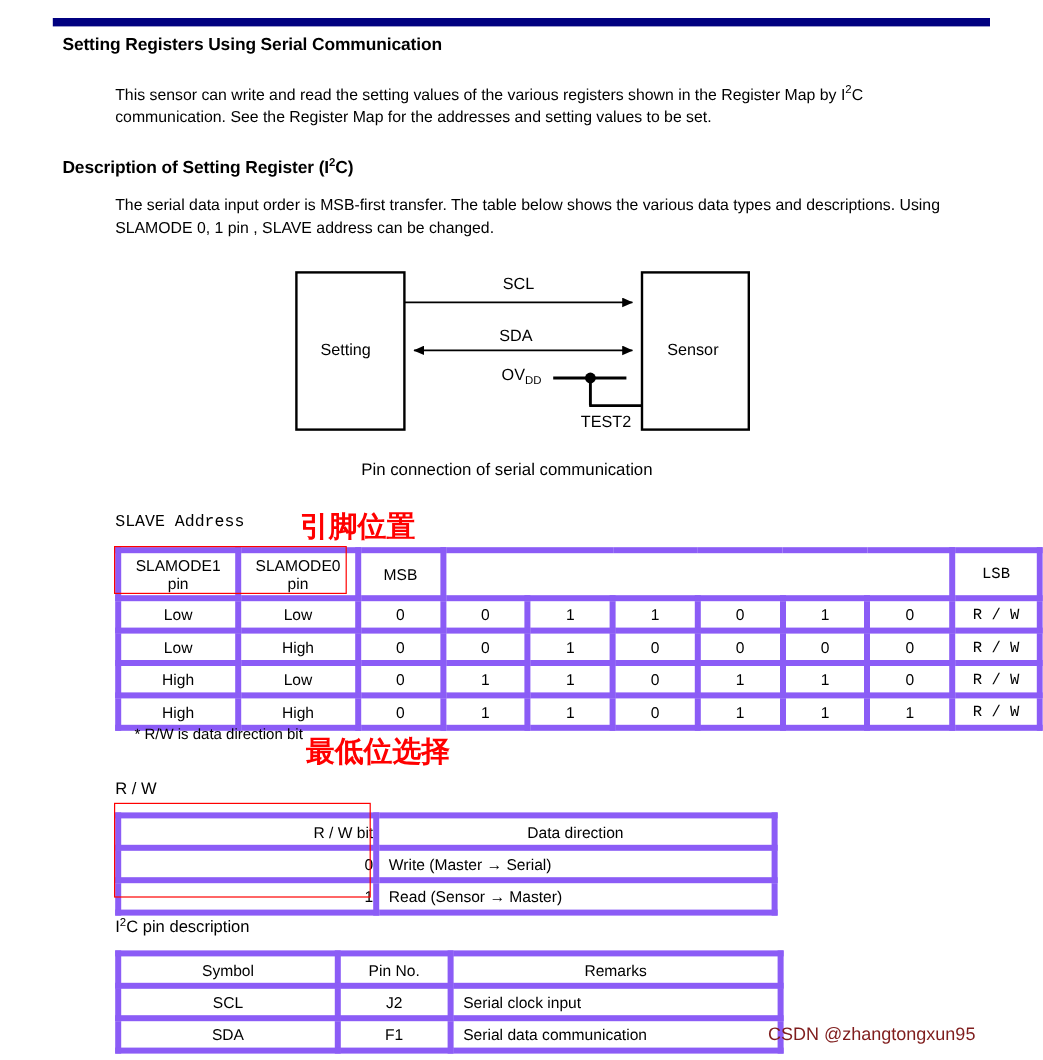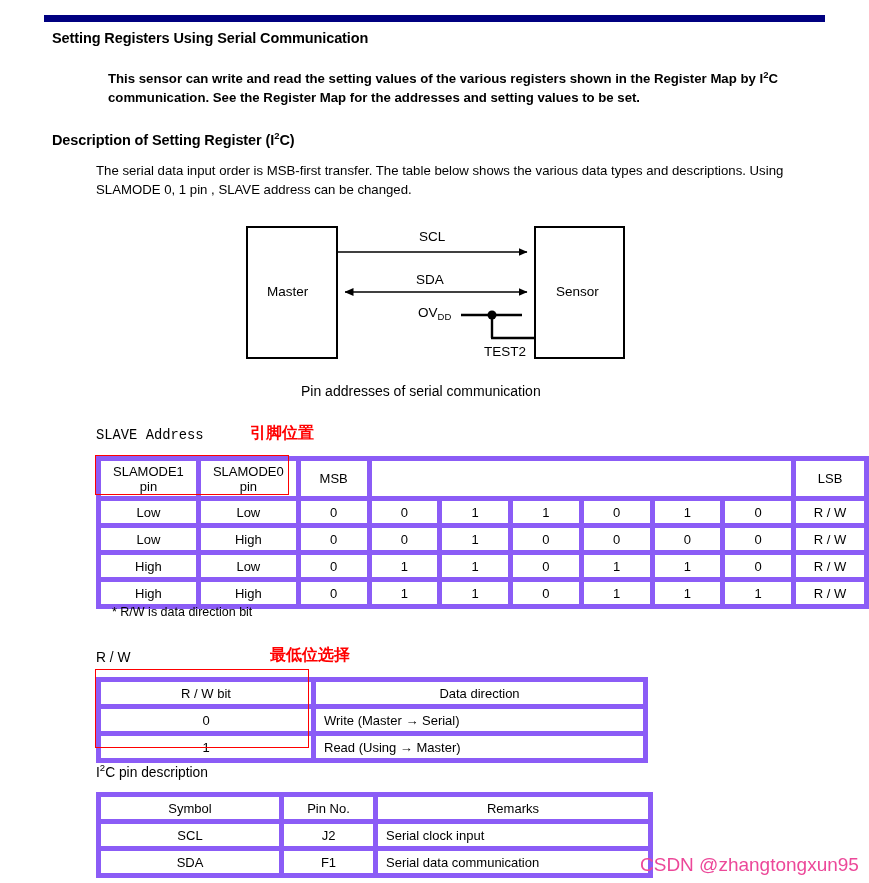--- a/index.html
+++ b/index.html
@@ -36,21 +36,21 @@
   }
   #heading-1 { left: 52px; top: 30px; text-align: center; }
   #heading-2 { left: 52px; top: 132px; }
 
   .para {
     position: absolute;
     font-size: 13.2px;
     line-height: 19px;
     width: 700px;
   }
-  #para-1 { left: 108px; top: 69px; font-weight: bold; }
+  #para-1 { left: 96px; top: 69px; }
   #para-2 { left: 96px; top: 161px; }
 
   sup { font-size: 9.5px; vertical-align: super; line-height: 0; }
   sub { font-size: 9.5px; vertical-align: baseline; position: relative; top: 3px; }
 
   
   #diagram {
     position: absolute;
     left: 0; top: 0;
     width: 869px; height: 883px;
@@ -89,26 +89,26 @@
     font-weight: normal;
     padding: 0;
   }
 
   
   #slave-table { left: 96px; top: 456px; }
   #slave-table td { height: 22px; }
   #slave-table tr.hdr td { height: 35px; line-height: 15px; }
   .col-mode  { width: 95px; }
   .col-bit   { width: 66px; margin-left: 47px; }
-  .col-rw    { width: 68px; }
+  .col-rw    { width: 68px; font-family: Liberation Mono, monospace; }
 
   
   #rw-table { left: 96px; top: 677px; }
   #rw-table td { height: 22px; }
-  .col-rwbit  { width: 210px; }
+  .col-rwbit  { width: 210px; text-align: right; }
   .col-rwdir  { width: 319px; margin-left: 48px; }
   .cell-left  { text-align: left; padding-left: 8px; }
 
   
   #pin-table { left: 96px; top: 792px; }
   #pin-table td { height: 22px; }
   .col-sym   { width: 178px; }
   .col-pin   { width: 89px; }
   .col-rem   { width: 262px; }
 
@@ -126,42 +126,42 @@
     position: absolute;
     font-size: 12.5px;
     white-space: nowrap;
   }
   #note-rw { left: 112px; top: 605px; }
 
   
   .cn-annot {
     position: absolute;
     color: #ff0000;
-    font-size: 16px;
+    font-size: 24px;
     font-weight: bold;
     white-space: nowrap;
   }
   #annot-1 { left: 250px; top: 423px; }
-  #annot-2 { left: 255px; top: 645px; margin-left: 15px; }
+  #annot-2 { left: 255px; top: 610px; }
 
   .red-box {
     position: absolute;
     border: 1.6px solid #ff0000;
     pointer-events: none;
   }
   #redbox-slamode { left: 95px; top: 455px; width: 192px; height: 38px; }
   #redbox-rwcol   { left: 95px; top: 669px; width: 212px; height: 77px; }
 
   
   #watermark {
     position: absolute;
     left: 640px;
     top: 854px;
-    font-size: 19px;
-    color: #ec4899;
+    font-size: 15px;
+    color: #7f1d1d;
     white-space: nowrap;
     text-align: right;
   }
 </style>
 </head>
 <body>
 
 <div class="top-bar"></div>
 
 <div class="h-section" id="heading-1">Setting Registers Using Serial Communication</div>
@@ -191,28 +191,28 @@
   <line x1="345" y1="292" x2="527" y2="292" stroke="#000000" stroke-width="1.6" marker-start="url(#arrow-l)" marker-end="url(#arrow-r)"></line>
 
   <line x1="461" y1="315" x2="522" y2="315" stroke="#000000" stroke-width="2.4"></line>
 
   <circle cx="492" cy="315" r="4.5" fill="#000000"></circle>
 
   <line x1="492" y1="315" x2="492" y2="338" stroke="#000000" stroke-width="2.4"></line>
   <line x1="491" y1="338" x2="535" y2="338" stroke="#000000" stroke-width="2.4"></line>
 </svg>
 
-<div class="dg-label" id="lbl-master">Master</div>
+<div class="dg-label" id="lbl-master">Setting</div>
 <div class="dg-label" id="lbl-sensor">Sensor</div>
 <div class="dg-label" id="lbl-scl">SCL</div>
 <div class="dg-label" id="lbl-sda">SDA</div>
 <div class="dg-label" id="lbl-ovdd"><span>OV</span><sub>DD</sub></div>
 <div class="dg-label" id="lbl-test2">TEST2</div>
 
-<div id="diagram-caption">Pin addresses of serial communication</div>
+<div id="diagram-caption">Pin connection of serial communication</div>
 
 <div class="table-title" id="title-slave">SLAVE Address</div>
 <div class="cn-annot" id="annot-1">引脚位置</div>
 
 <table id="slave-table">
   <tbody>
     <tr class="hdr">
       <td class="col-mode">
         <span>SLAMODE1</span><br>
         <span>pin</span>
@@ -289,21 +289,21 @@
     <tr>
       <td class="col-rwbit">R / W bit</td>
       <td class="col-rwdir">Data direction</td>
     </tr>
     <tr>
       <td class="col-rwbit">0</td>
       <td class="col-rwdir cell-left">Write (Master → Serial)</td>
     </tr>
     <tr>
       <td class="col-rwbit">1</td>
-      <td class="col-rwdir cell-left">Read (Using → Master)</td>
+      <td class="col-rwdir cell-left">Read (Sensor → Master)</td>
     </tr>
   </tbody>
 </table>
 
 <div class="red-box" id="redbox-rwcol"></div>
 
 <div class="table-title" id="title-pin"><span>I</span><sup>2</sup><span>C pin description</span></div>
 
 <table id="pin-table">
   <tbody>

